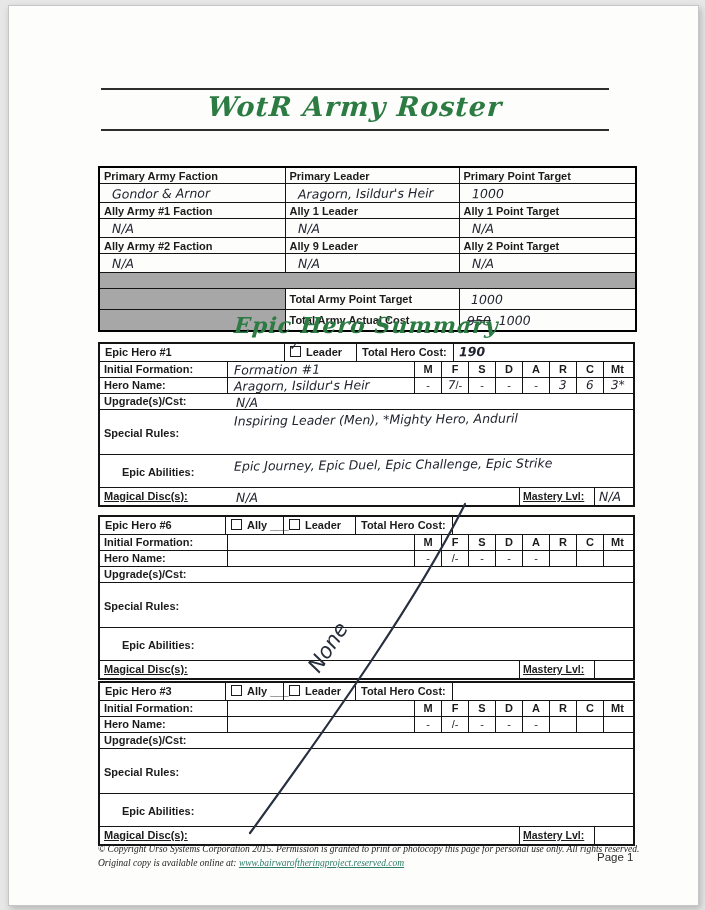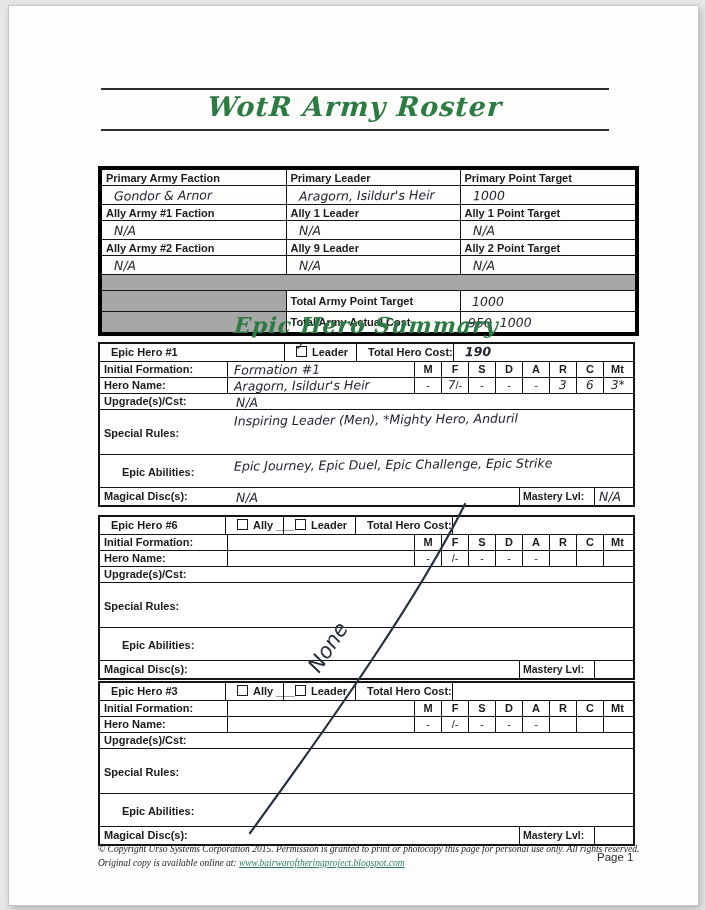--- a/index.html
+++ b/index.html
@@ -29,44 +29,44 @@
   }
   
   .hw{
     font-family:"DejaVu Sans",sans-serif;font-style:italic;color:#222530;
     font-size:12.5px;display:inline-block;transform:rotate(-.6deg);
     white-space:nowrap;line-height:1;
   }
   .strike{text-decoration:line-through;}
   
   table{border-collapse:collapse;table-layout:fixed;}
-  .army{position:absolute;left:89px;top:160px;width:537px;border:4px solid #000000;}
+  .army{position:absolute;left:89px;top:160px;width:537px;border:2px solid #000000;}
   .army td{border:1px solid #141414;overflow:hidden;white-space:nowrap;vertical-align:middle;}
   .army col.c1{width:186px;}.army col.c2{width:174px;}.army col.c3{width:177px;}
   .army .lblrow td{font-weight:bold;font-size:11px;height:15px;padding:0 4px;}
   .army .valrow td{height:16px;padding:0 0 0 12px;}
   .army .band td{background:#a7a7a7;height:13px;}
   .army .trow td{height:15px;}
   .army .td-gray{background:#a7a7a7;}
   .army .lbl2{font-weight:bold;font-size:11px;padding:0 4px;}
   
   .hero{
     position:absolute;left:89px;width:537px;background:#fff;
     border:2px solid #141414;box-sizing:border-box;
   }
   .hero.h1{top:336px;} .hero.h2{top:509px;} .hero.h3{top:675px;}
   .hrow{display:flex;border-top:1px solid #141414;align-items:stretch;}
   .hrow.hhead{border-top:none;height:17px;}
   .hrow.r15{height:15px;}
   .hrow.rspecial{height:44px;position:relative;}
   .hrow.repic{height:32px;position:relative;}
-  .hrow.rmag{height:17px;}
+  .hrow.rmag{height:17px;text-decoration:underline;}
   .hseg,.hcell{border-right:1px solid #141414;box-sizing:border-box;overflow:visible;}
   .hseg:last-child,.hcell:last-child{border-right:none;}
-  .hhead .hseg{line-height:16px;font-weight:bold;font-size:11px;padding-left:11px;white-space:nowrap;}
+  .hhead .hseg{line-height:16px;font-weight:bold;font-size:11px;padding-left:5px;white-space:nowrap;}
   .hh-name{width:126px;} .hh-name.wide{width:185px;}
   .hh-ally{width:58px;} .hh-leader{width:72px;} .hh-cost{width:97px;}
   .hh-costval{flex:1;padding-left:12px;}
   .lbl{font-weight:bold;font-size:11px;line-height:15px;white-space:nowrap;}
   .w-label{width:128px;padding-left:4px;}
   .w-write{width:187px;padding-left:6px;line-height:14px;}
   .stat{width:27px;text-align:center;font-size:11px;line-height:15px;}
   .stat .hw{font-size:12px;}
   .stat .pre{color:#2a2a2a;}
   .flex1{flex:1;padding-left:8px;line-height:15px;}
@@ -333,17 +333,17 @@
     </div>
   </div>
 
   <svg class="overlay" width="689" height="899" viewBox="0 0 689 899">
     <path d="M456,498 C 410,590 330,705 241,827" stroke="#273040" stroke-width="2.2" fill="none" stroke-linecap="round"></path>
     <text class="none-text" x="310" y="668" transform="rotate(-57 310 668)">None</text>
   </svg>
 
   <div class="footer1">© Copyright Urso Systems Corporation 2015. Permission is granted to print or photocopy this page for personal use only. All rights reserved.</div>
   <div class="footer2">
-    <span>Original copy is available online at: </span><span class="weblink">www.bairwaroftheringproject.blogspot.com</span>
+    <span>Original copy is available online at: </span><span class="weblink">www.bairwaroftheringproject.reserved.com</span>
   </div>
   <div class="pagenum">Page 1</div>
 
 </div>
 
 </body></html>

